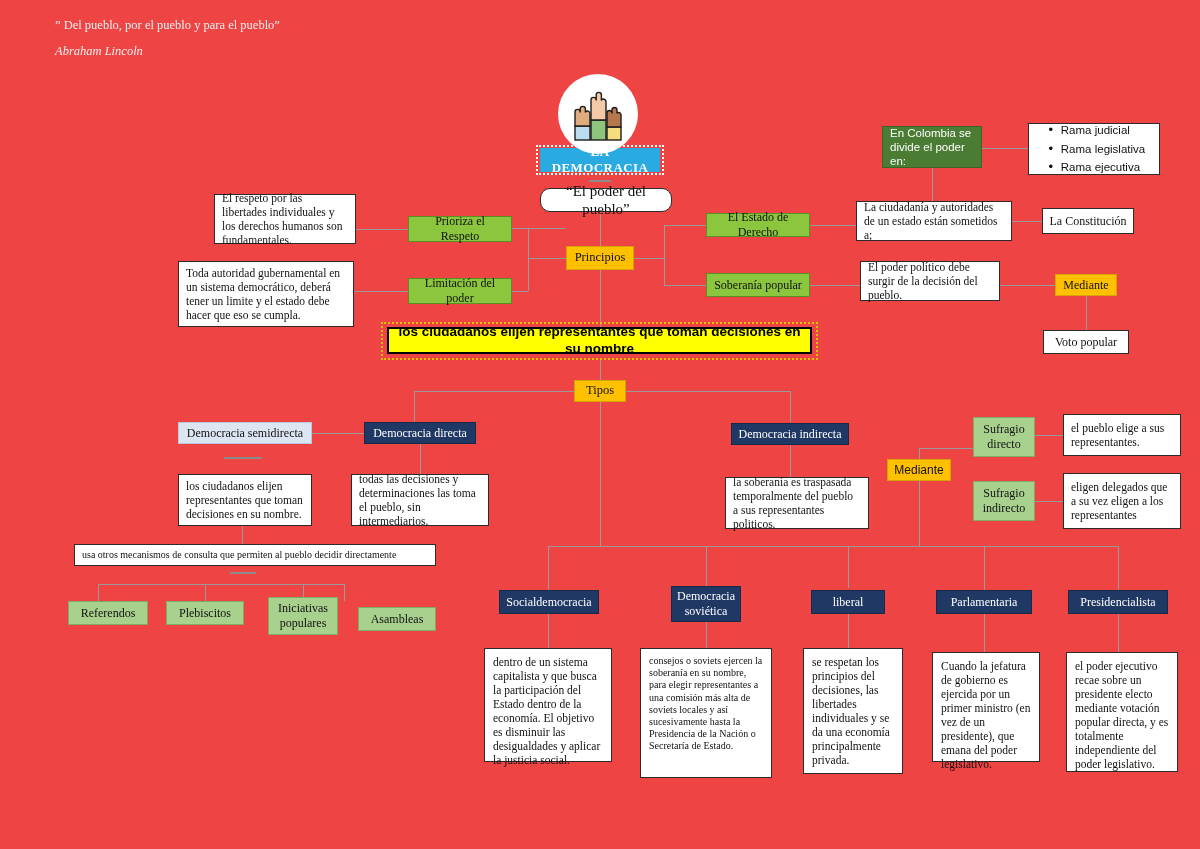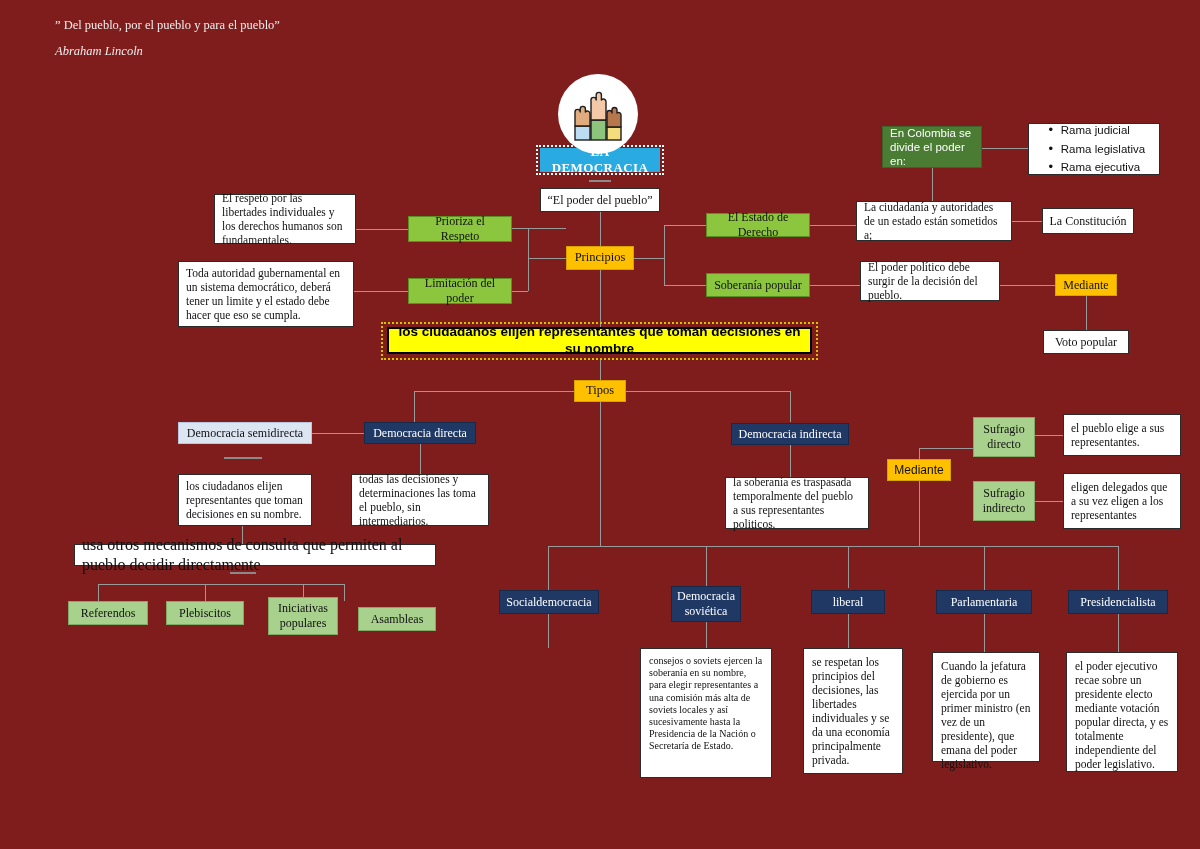--- a/index.html
+++ b/index.html
@@ -2,21 +2,21 @@
 <html><head>
 <meta charset="utf-8">
 <style>
   * { box-sizing: border-box; margin: 0; padding: 0; }
   html, body {
     width: 1200px; height: 849px;
     background: #000000;
     font-family: "Liberation Serif", "DejaVu Serif", serif;
     overflow: hidden;
   }
-  #stage { position: relative; width: 1200px; height: 849px; background:#7f1d1d; }
+  #stage { position: relative; width: 1200px; height: 849px; background:#ef4444; }
 
   
   .node {
     position: absolute;
     display: flex;
     align-items: center;
     justify-content: center;
     text-align: center;
     line-height: 1.22;
     padding: 3px 6px;
@@ -89,21 +89,21 @@
 
       <rect x="36" y="41" width="14" height="13" fill="#f5dd7e" stroke="#1d1d1d" stroke-width="1.4"></rect>
       <path d="M36 41 V27 a2.5 2.5 0 0 1 5 0 v-3 a2.5 2.5 0 0 1 5 0 v3 a2.5 2.5 0 0 1 4 1.8 V41 Z" fill="#b5774b" stroke="#1d1d1d" stroke-width="1.4" stroke-linejoin="round"></path>
     </svg>
   </div>
 
   <div class="selframe" style="left:536px; top:145px; width:128px; height:30px;"></div>
   <div class="node cyan" style="left:540px; top:148px; width:120px; height:24px; font-size:13px;">LA DEMOCRACIA</div>
   <div class="dash" style="left:589px; top:180px; width:22px;"></div>
 
-  <div class="node white" style="left:540px; top:188px; width:120px; height:24px; font-size:12px;">“El poder del pueblo”</div>
+  <div class="node white" style="left:540px; top:188px; width:132px; height:24px; font-size:15px;border-radius:10px;">“El poder del pueblo”</div>
 
   <div class="ln lnv" style="left:600px; top:212px; height:34px;"></div>
 
   <div class="node amber" style="left:566px; top:246px; width:68px; height:24px; font-size:12.5px;">Principios</div>
 
   <div class="ln lnh" style="left:528px; top:228px; width:38px;"></div>
   <div class="ln lnv" style="left:528px; top:228px; height:63px;"></div>
   <div class="ln lnh" style="left:510px; top:228px; width:18px;"></div>
   <div class="ln lnh" style="left:510px; top:291px; width:18px;"></div>
   <div class="ln lnh" style="left:528px; top:258px; width:38px;"></div>
@@ -176,21 +176,21 @@
   </div>
 
   <div class="node paleblue" style="left:178px; top:422px; width:134px; height:22px; font-size:12px;text-align:right;">Democracia semidirecta</div>
   <div class="ln lnh" style="left:312px; top:433px; width:52px;"></div>
   <div class="dash" style="left:224px; top:457px; width:38px;"></div>
   <div class="node white left" style="left:178px; top:474px; width:134px; height:52px; font-size:11.5px; padding:4px 7px;">
     <span class="para">los ciudadanos elijen representantes que toman decisiones en su nombre.</span>
   </div>
   <div class="ln lnv" style="left:242px; top:526px; height:18px;"></div>
 
-  <div class="node white left" style="left:74px; top:544px; width:362px; height:22px; font-size:16px; padding:2px 7px;">usa otros mecanismos de consulta que permiten al pueblo decidir directamente</div>
+  <div class="node white left" style="left:74px; top:544px; width:362px; height:22px; font-size:10px; padding:2px 7px;">usa otros mecanismos de consulta que permiten al pueblo decidir directamente</div>
   <div class="dash" style="left:230px; top:572px; width:26px;"></div>
 
   <div class="ln lnh" style="left:98px; top:584px; width:246px;"></div>
   <div class="ln lnv" style="left:98px; top:584px; height:17px;"></div>
   <div class="ln lnv" style="left:205px; top:584px; height:17px;"></div>
   <div class="ln lnv" style="left:303px; top:584px; height:13px;"></div>
   <div class="ln lnv" style="left:344px; top:584px; height:17px;"></div>
 
   <div class="node greenB" style="left:68px; top:601px; width:80px; height:24px; font-size:12px;">Referendos</div>
   <div class="node greenB" style="left:166px; top:601px; width:78px; height:24px; font-size:12px;">Plebiscitos</div>
@@ -224,20 +224,23 @@
 
   <div class="ln lnh" style="left:548px; top:546px; width:570px;"></div>
   <div class="ln lnv" style="left:548px; top:546px; height:44px;"></div>
   <div class="ln lnv" style="left:706px; top:546px; height:44px;"></div>
   <div class="ln lnv" style="left:848px; top:546px; height:42px;"></div>
   <div class="ln lnv" style="left:984px; top:546px; height:44px;"></div>
   <div class="ln lnv" style="left:1118px; top:546px; height:44px;"></div>
 
   <div class="node navy" style="left:499px; top:590px; width:100px; height:24px; font-size:12px;">Socialdemocracia</div>
   <div class="ln lnv" style="left:548px; top:614px; height:34px;"></div>
+  <div class="node white left" style="left:484px; top:648px; width:128px; height:114px; font-size:11.5px; padding:6px 8px; align-items:flex-start;">
+    <span class="para">dentro de un sistema capitalista y que busca la participación del Estado dentro de la economía. El objetivo es disminuir las desigualdades y aplicar la justicia social.</span>
+  </div>
 
   <div class="node navy" style="left:671px; top:586px; width:70px; height:36px; font-size:12px;">Democracia soviética</div>
   <div class="ln lnv" style="left:706px; top:622px; height:26px;"></div>
   <div class="node white left" style="left:640px; top:648px; width:132px; height:130px; font-size:10px; padding:6px 8px; align-items:flex-start;">
     <span class="para">consejos o soviets ejercen la soberanía en su nombre, para elegir representantes a una comisión más alta de soviets locales y así sucesivamente hasta la Presidencia de la Nación o Secretaría de Estado.</span>
   </div>
 
   <div class="node navy" style="left:811px; top:590px; width:74px; height:24px; font-size:12px;">liberal</div>
   <div class="ln lnv" style="left:848px; top:614px; height:34px;"></div>
   <div class="node white left" style="left:803px; top:648px; width:100px; height:126px; font-size:11.5px; padding:6px 8px; align-items:flex-start;">

